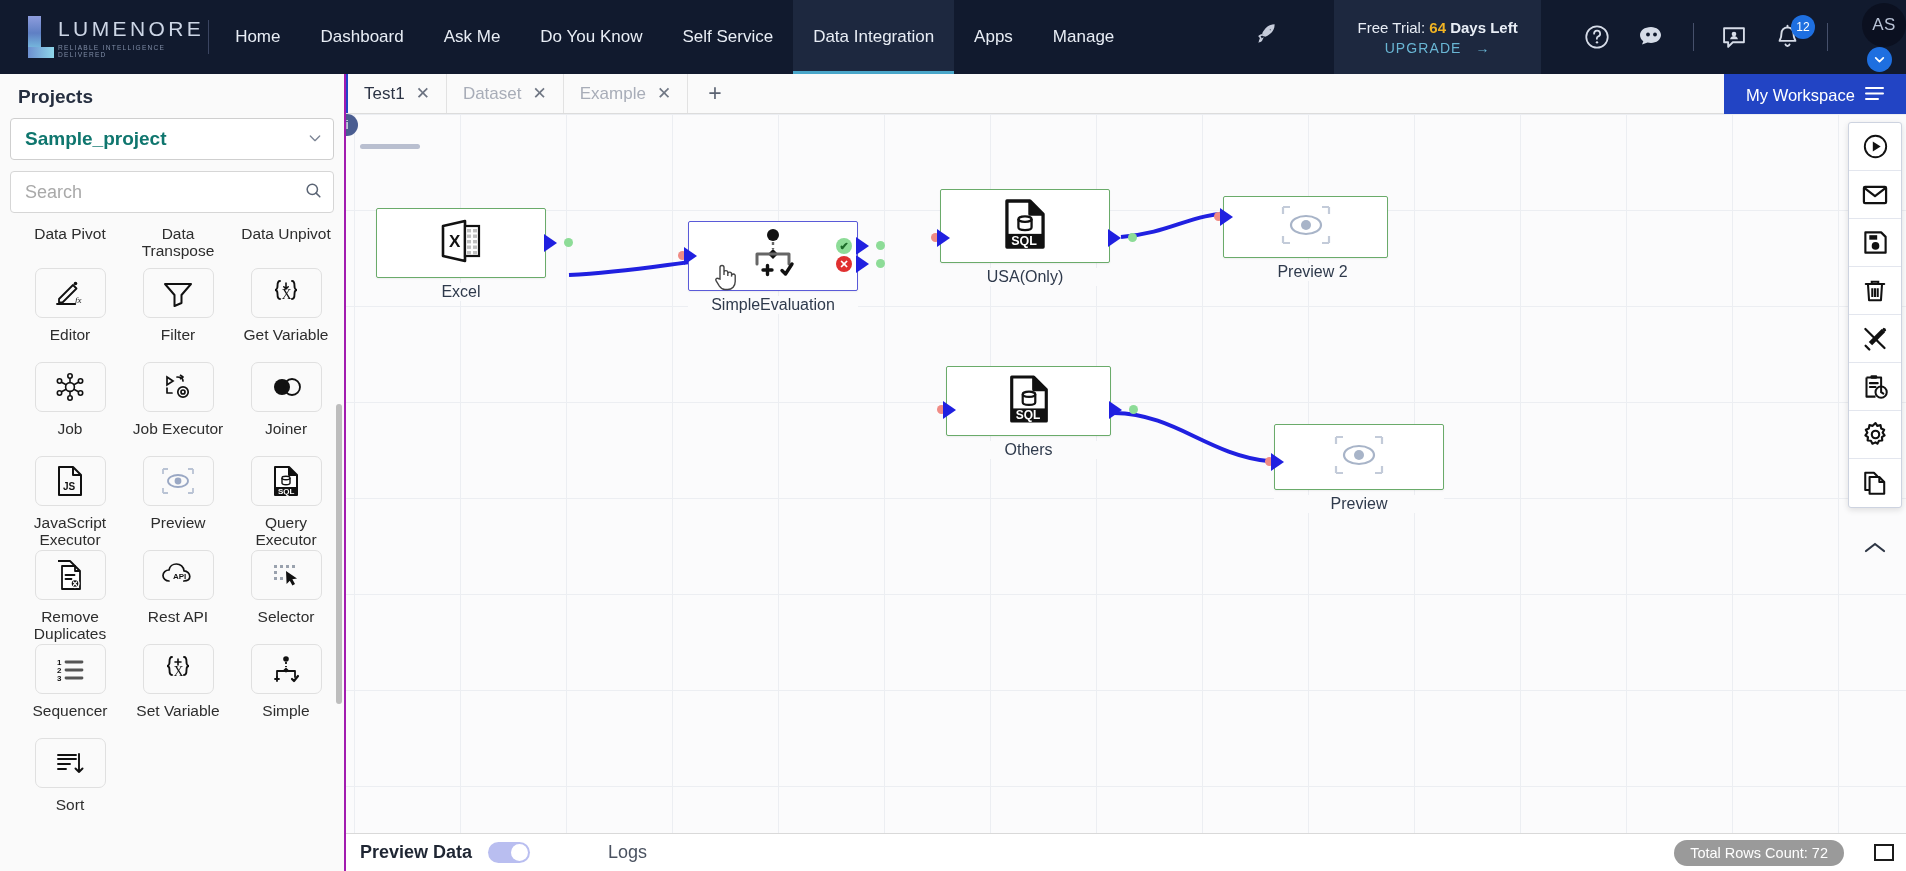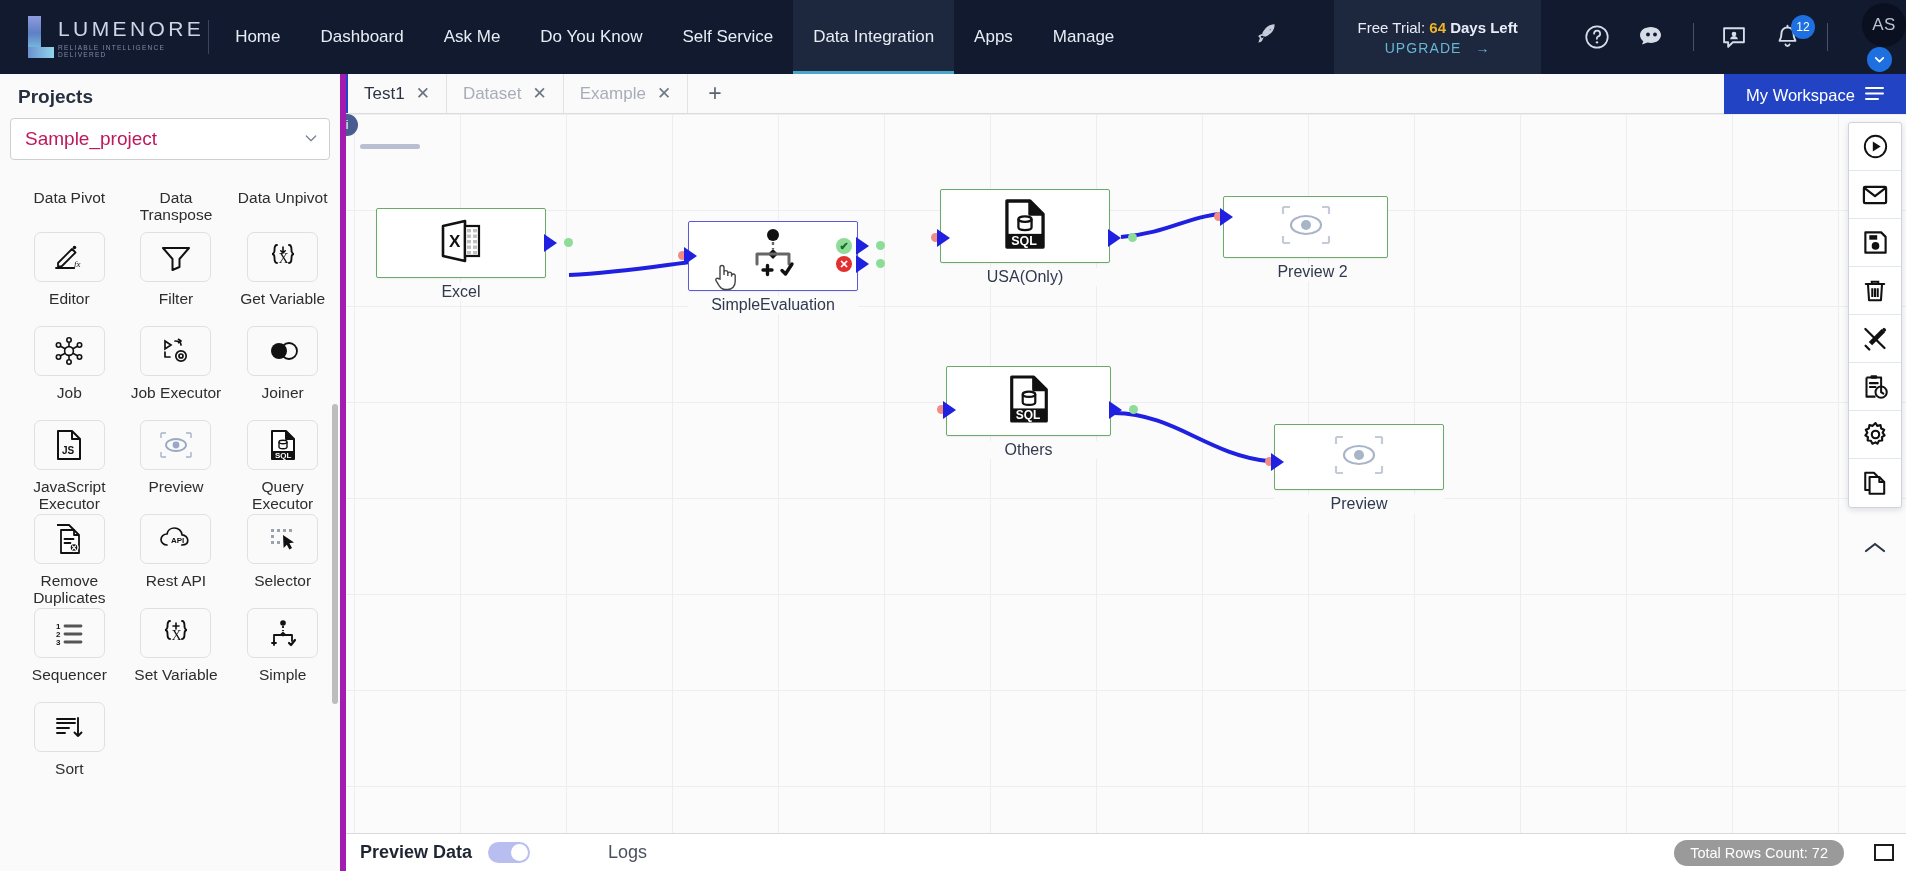--- a/index.html
+++ b/index.html
@@ -73,43 +73,43 @@
   }
   .avatar-chev {
     width: 25px; height: 25px; border-radius: 50%; background: #1e6fe0;
     display: flex; align-items: center; justify-content: center;
     margin-left: -10px; color: #fff; font-size: 12px;
   }
 
   
   .leftpanel {
     position: absolute; top: 74px; left: 0; width: 346px; height: 797px;
-    background: #fafafa; border-right: 6px solid #a21caf; overflow: hidden;
+    background: #fafafa; border-right: 2px solid #a21caf; overflow: hidden;
   }
   .panel-title { font-size: 19px; font-weight: bold; color: #262f40; padding: 12px 0 10px 18px; }
   .proj-select {
     margin: 0 10px; height: 42px; border: 1px solid #cfcfcf; border-radius: 4px;
     background: #fff; display: flex; align-items: center; padding: 0 10px 0 14px;
     cursor: pointer;
   }
-  .proj-select .val { flex: 1; font-size: 19px; font-weight: normal; color: #be185d; }
+  .proj-select .val { flex: 1; font-size: 19px; font-weight: bold; color: #0f766e; }
   .proj-select .chev { color: #7b8494; font-size: 13px; }
   .searchbox {
     margin: 11px 10px 0 10px; height: 42px; border: 1px solid #d6d6d6; border-radius: 4px;
     background: #fff; display: flex; align-items: center; padding: 0 10px 0 14px;
   }
   .searchbox input {
     flex: 1; border: 0; outline: 0; font-size: 18px; color: #444;
     font-family: "Liberation Sans", sans-serif; background: transparent;
   }
   .searchbox input::placeholder { color: #a9a9a9; }
   .search-ico { color: #5a6474; }
 
   .toolgrid {
-    display: grid; grid-template-columns: repeat(3, 1fr); margin-top: 23px;
+    display: grid; grid-template-columns: repeat(3, 1fr); margin-top: 6px;
     padding: 0 4px 0 16px;
   }
   .toolcell {
     display: flex; flex-direction: column; align-items: center;
     padding-top: 2px; cursor: pointer;
   }
   .toolcell.lbl-top .tlabel { order: -1; margin-bottom: 7px; margin-top: 4px; }
   .tbox {
     width: 71px; height: 50px; border: 1px solid #e0e0e0; border-radius: 7px;
     background: #fafafa; display: flex; align-items: center; justify-content: center;
@@ -333,20 +333,29 @@
 
     <div class="proj-select">
       <div class="val">Sample_project</div>
       <div class="chev">
         <svg width="16" height="16" viewBox="0 0 24 24" fill="none" stroke="#7b8494" stroke-width="2" stroke-linecap="round" stroke-linejoin="round">
             <path d="M5 9l7 7 7-7"></path>
           </svg>
       </div>
     </div>
 
+    <div class="searchbox">
+      <input placeholder="Search" style="">
+      <span class="search-ico">
+        <svg width="19" height="19" viewBox="0 0 24 24" fill="none" stroke="#5a6474" stroke-width="1.9" stroke-linecap="round">
+            <circle cx="10.5" cy="10.5" r="6.5"></circle>
+            <path d="M15.3 15.3L20 20"></path>
+          </svg>
+      </span>
+    </div>
 
     <div class="toolgrid">
 
       <div class="toolcell lbl-top">
         <div class="tlabel">Data Pivot</div>
       </div>
       <div class="toolcell lbl-top">
         <div class="tlabel">Data Transpose</div>
       </div>
       <div class="toolcell lbl-top">

